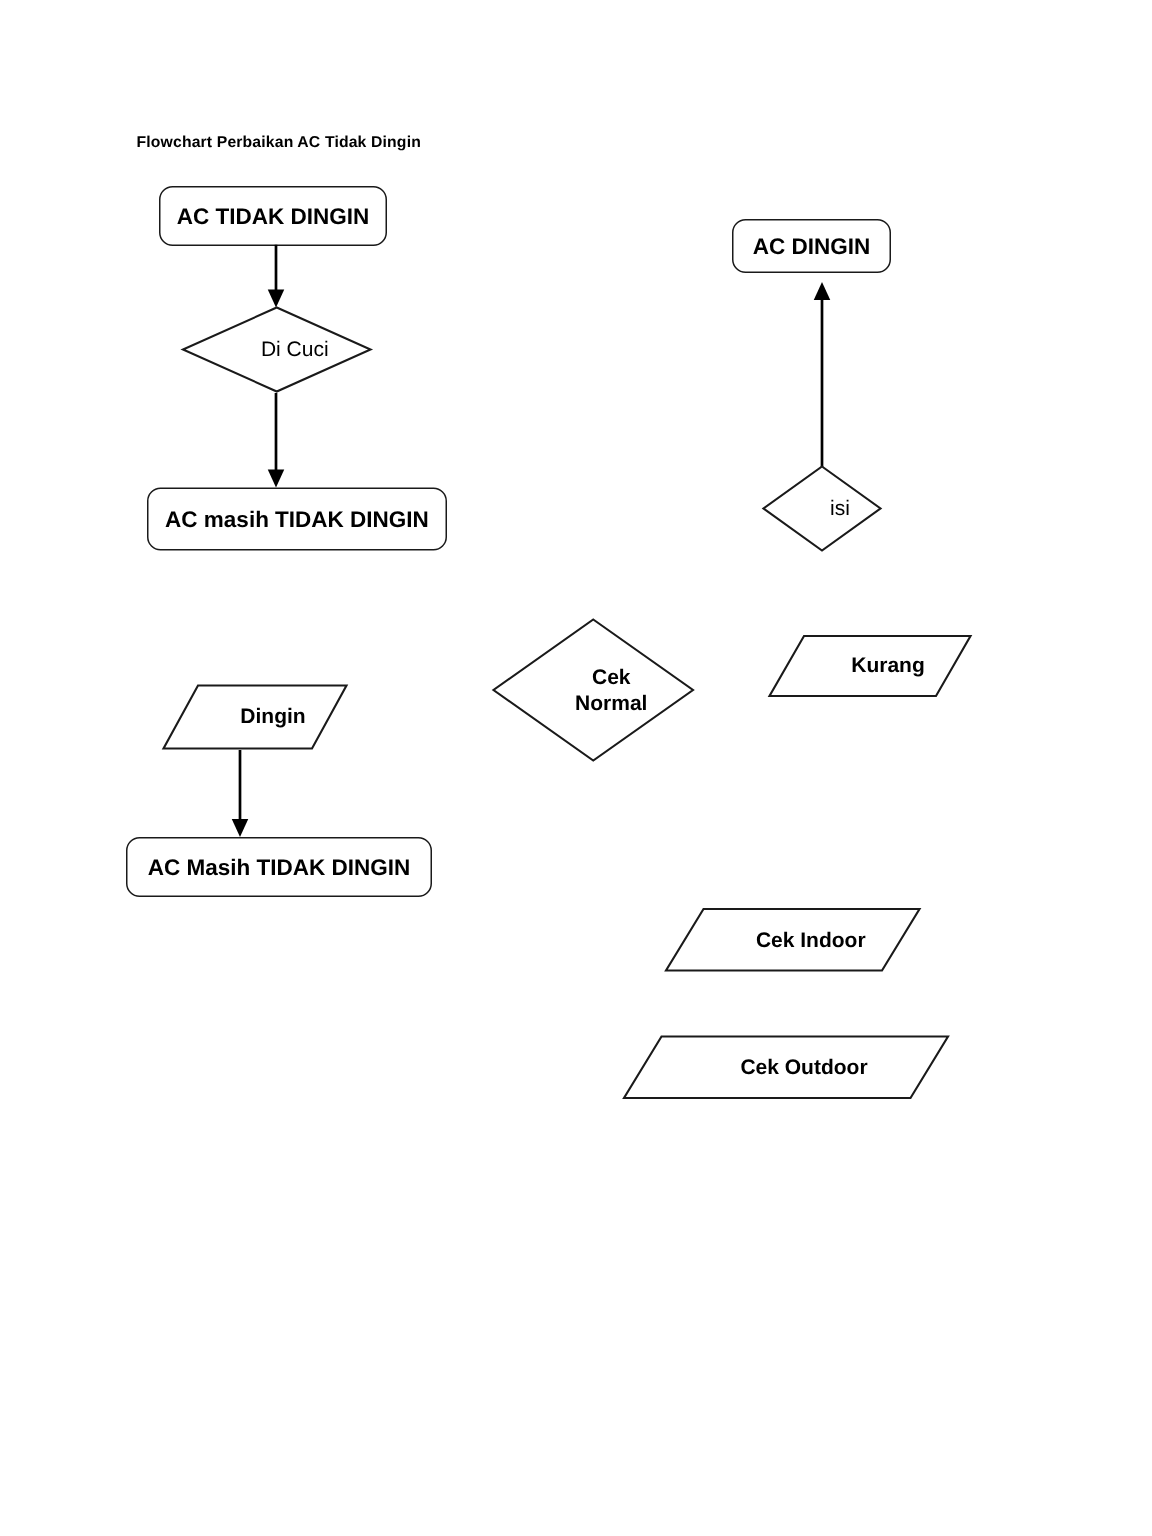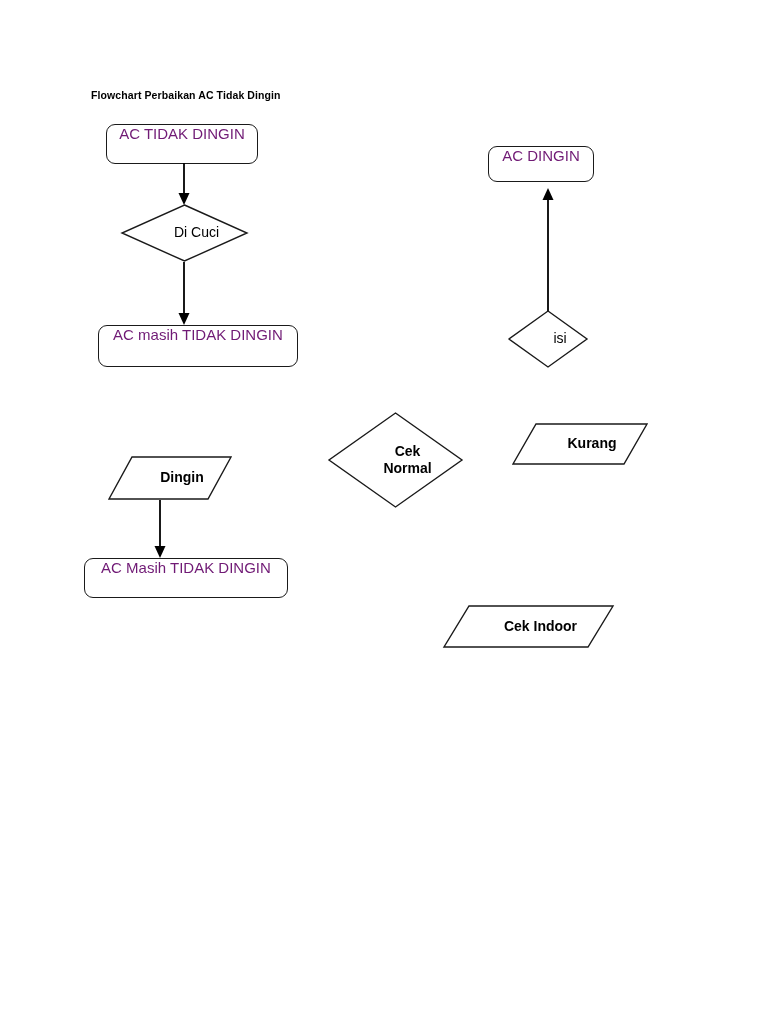--- a/index.html
+++ b/index.html
@@ -23,24 +23,26 @@
     font-size: 10.5px;
     font-weight: bold;
     color: #000000;
     letter-spacing: 0.1px;
     white-space: nowrap;
   }
   .node {
     position: absolute;
     box-sizing: border-box;
     display: flex;
+    align-items: center;
     justify-content: center;
     text-align: center;
-    color: #701a75;
+    color: #000000;
     background: #ffffff;
+    font-weight: bold;
   }
   .rrect {
     border: 1.4px solid #1a1a1a;
     border-radius: 9px;
     font-size: 15px;
     white-space: nowrap;
   }
   .svg-node {
     position: absolute;
     overflow: visible;
@@ -176,14 +178,20 @@
     <div class="shape-label bold">Kurang</div>
   </div>
 
   <div class="svg-node" style="left:443px; top:605px; width:171px; height:43px;">
     <svg width="171" height="43" viewBox="0 0 171 43">
       <polygon class="shape-line" points="26,1 170,1 145,42 1,42"></polygon>
     </svg>
     <div class="shape-label bold">Cek Indoor</div>
   </div>
 
+  <div class="svg-node" style="left:415px; top:690px; width:218px; height:43px;">
+    <svg width="218" height="43" viewBox="0 0 218 43">
+      <polygon class="shape-line" points="26,1 217,1 192,42 1,42"></polygon>
+    </svg>
+    <div class="shape-label bold">Cek Outdoor</div>
+  </div>
 
 </div>
 
 </body></html>

